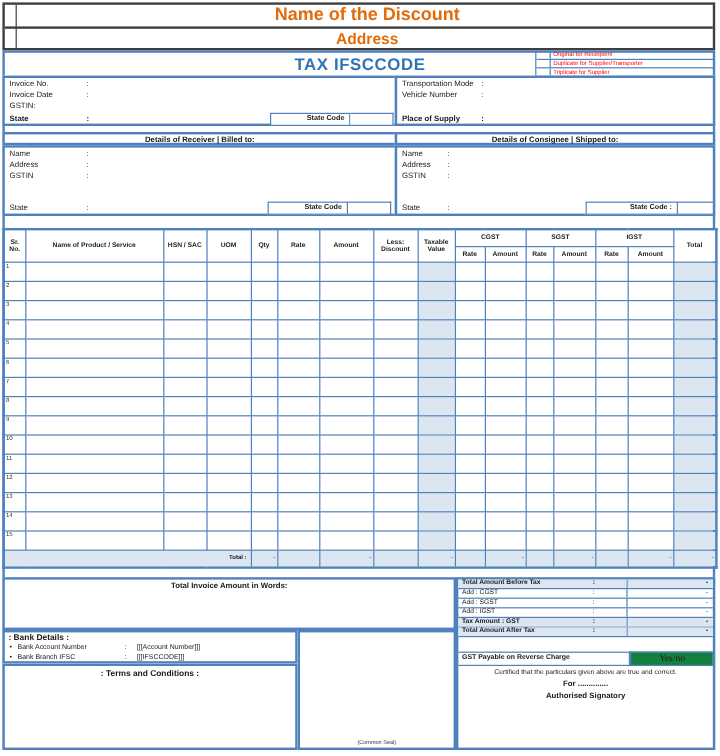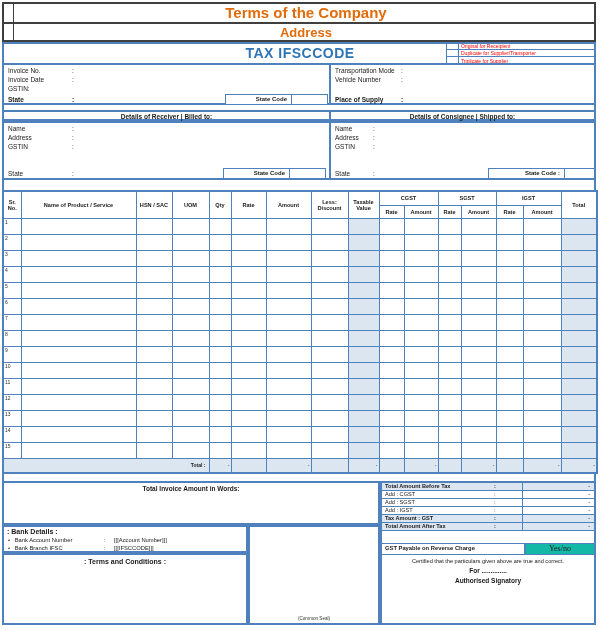--- a/index.html
+++ b/index.html
@@ -71,21 +71,21 @@
   .seal { font-size:4.6px; text-align:center; color:#333; }
   .yesno { font-family:"Liberation Serif", serif; font-size:8px; text-align:center; }
 </style>
 </head>
 <body>
 
 <div class="page">
 
   <div class="abs banner" style="left:2px; top:2px; width:594px; height:40px;">
     <div class="abs" style="left:0; top:0; width:10px; height:36px; border-right:1.5px solid #3f3f3f;"></div>
-    <div class="abs company" style="left:10px; top:0; width:584px; height:18px;">Terms of the Company</div>
+    <div class="abs company" style="left:10px; top:0; width:584px; height:18px;">Name of the Discount</div>
     <div class="abs banner-split" style="left:0; top:18px; width:590px; height:1.5px;"></div>
     <div class="abs address" style="left:10px; top:19.5px; width:584px; height:17px;">Address</div>
   </div>
 
   <div class="abs blue-outer" style="left:2px; top:42px; width:594px; height:583px;"></div>
 
   <div class="abs doc-title" style="left:150px; top:45px; width:300px; height:16px;">TAX IFSCCODE</div>
   <div class="abs copies" style="left:446px; top:43px; width:149px; height:21px; border-left:1px solid #4f81bd; border-bottom:1px solid #4f81bd;">
     <div class="copy-row">
       <span class="copy-check"></span>
@@ -552,21 +552,21 @@
     <div class="srow shaded" style="top:32px;">
       <span class="slabel"><span>Tax Amount : GST</span><span class="sc">:</span></span>
       <span class="sval">-</span>
     </div>
     <div class="srow shaded" style="top:40px;">
       <span class="slabel"><span>Total Amount After Tax</span><span class="sc">:</span></span>
       <span class="sval">-</span>
     </div>
 
     <div class="abs" style="left:0; top:60px; width:143px; height:12px; border:1.5px solid #4f81bd; border-left:none; font-size:5.8px; font-weight:bold; line-height:9px; padding-left:3px;">GST Payable on Reverse Charge</div>
-    <div class="abs yesno" style="left:143px; top:60px; width:69px; height:12px; border:1.5px solid #4f81bd; border-right:none; background:#14b8a6; line-height:10px;">Yes/no</div>
+    <div class="abs yesno" style="left:143px; top:60px; width:69px; height:12px; border:1.5px solid #4f81bd; border-right:none; background:#15803d; line-height:10px;">Yes/no</div>
 
     <div class="abs cert" style="left:0; top:75px; width:212px;">Certified that the particulars given above are true and correct.</div>
     <div class="abs cert bold" style="left:0; top:84px; width:212px; font-size:6.5px;">For ..............</div>
     <div class="abs cert bold" style="left:0; top:94px; width:212px; font-size:6.5px;">Authorised Signatory</div>
   </div>
 
   <div class="abs bbox" style="left:2px; top:525px; width:246px; height:28px;">
     <div class="bank-head">: Bank Details :</div>
     <div class="bank-row">
       <span>•</span>

